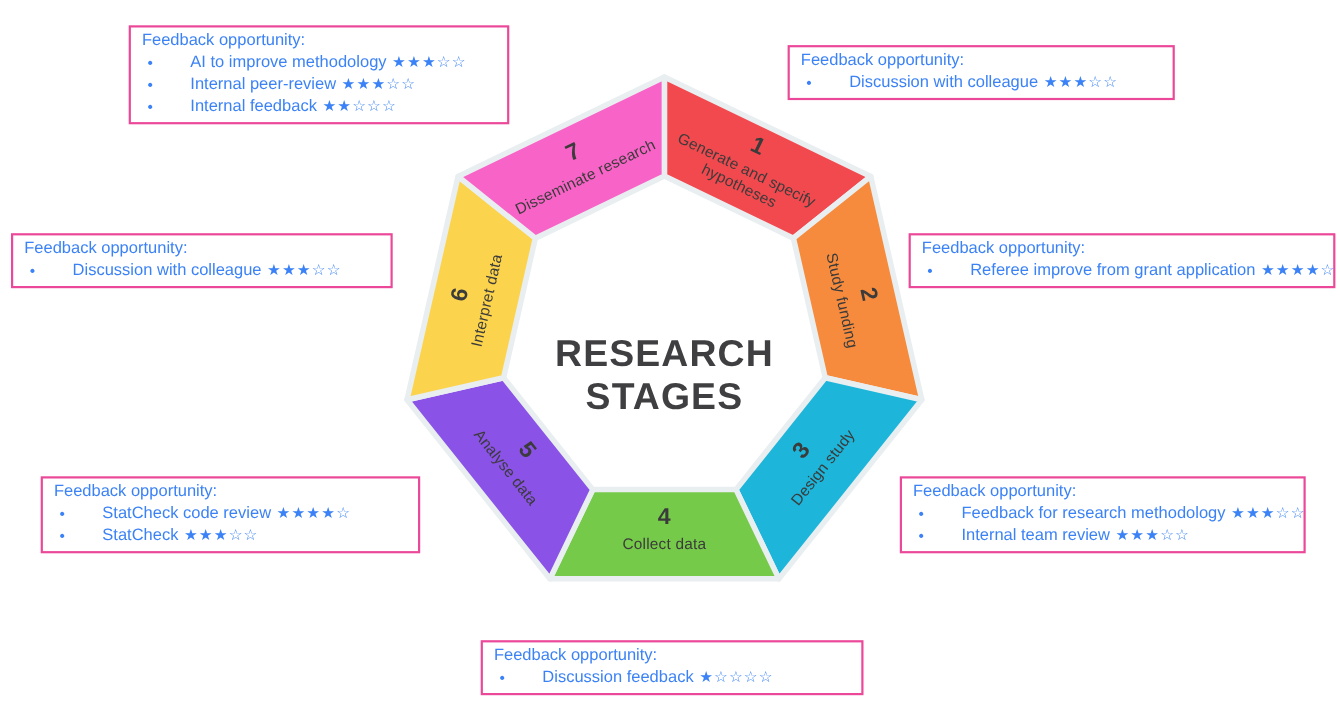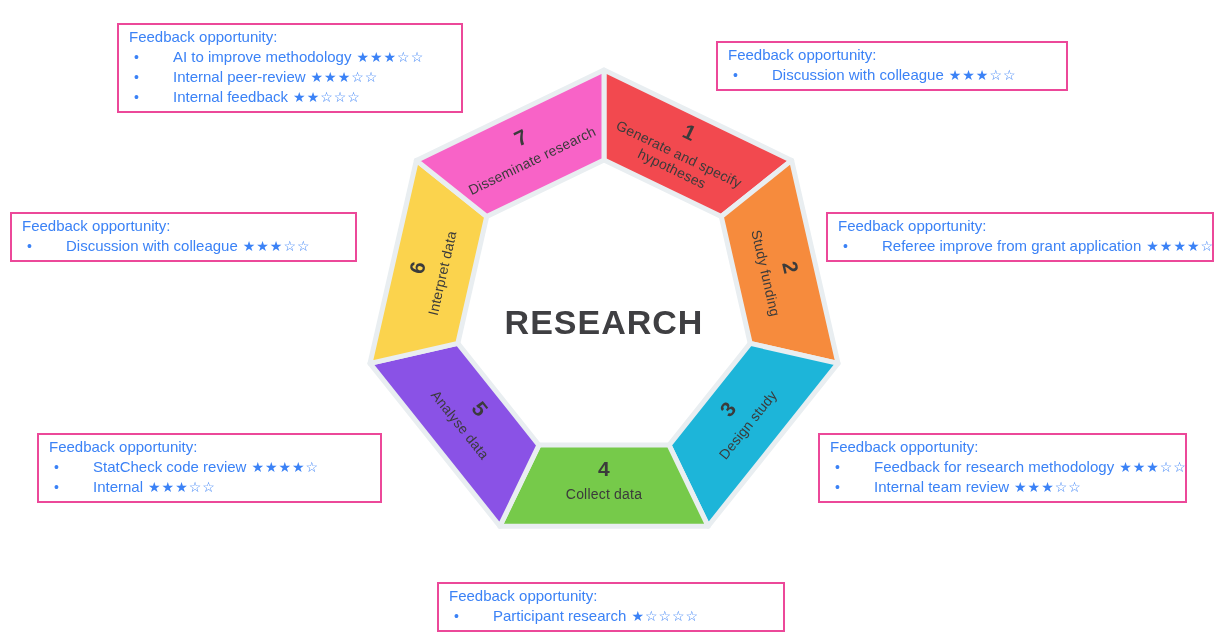--- a/index.html
+++ b/index.html
@@ -75,20 +75,21 @@
       </g>
       <polygon points="416.4,160.4 604.0,70.0 604.0,160.0 486.7,216.5" fill="#f863c7" stroke="#e9eef1" stroke-width="5" stroke-linejoin="round"></polygon>
       <g transform="translate(528.1,152.3) rotate(-25.71)">
         <text x="0" y="-9" text-anchor="middle" class="seg-num" fill="#3b3b3b">7</text>
         <text x="0" y="14" text-anchor="middle" class="seg-label" fill="#3b3b3b">Disseminate research</text>
       </g>
     </svg>
 
   <div class="center-title" style="color: rgb(63, 63, 66);">
     <span>RESEARCH</span>
+    <span>STAGES</span>
   </div>
 
   <div class="feedback-box pos-top-left">
     <div class="fb-title">Feedback opportunity:</div>
     <ul class="fb-items">
         <li><span class="bullet">•</span><span class="fb-label">AI to improve methodology</span><span class="fb-stars">★★★☆☆</span></li>
         <li><span class="bullet">•</span><span class="fb-label">Internal peer-review</span><span class="fb-stars">★★★☆☆</span></li>
         <li><span class="bullet">•</span><span class="fb-label">Internal feedback</span><span class="fb-stars">★★☆☆☆</span></li>
       </ul>
   </div>
@@ -111,32 +112,32 @@
     <div class="fb-title">Feedback opportunity:</div>
     <ul class="fb-items">
         <li><span class="bullet">•</span><span class="fb-label">Discussion with colleague</span><span class="fb-stars">★★★☆☆</span></li>
       </ul>
   </div>
 
   <div class="feedback-box pos-bottom-left">
     <div class="fb-title">Feedback opportunity:</div>
     <ul class="fb-items">
         <li><span class="bullet">•</span><span class="fb-label">StatCheck code review</span><span class="fb-stars">★★★★☆</span></li>
-        <li><span class="bullet">•</span><span class="fb-label">Internal</span><span class="fb-stars">★★★☆☆</span></li>
+        <li><span class="bullet">•</span><span class="fb-label">StatCheck</span><span class="fb-stars">★★★☆☆</span></li>
       </ul>
   </div>
 
   <div class="feedback-box pos-bottom-right">
     <div class="fb-title">Feedback opportunity:</div>
     <ul class="fb-items">
         <li><span class="bullet">•</span><span class="fb-label">Feedback for research methodology</span><span class="fb-stars">★★★☆☆</span></li>
         <li><span class="bullet">•</span><span class="fb-label">Internal team review</span><span class="fb-stars">★★★☆☆</span></li>
       </ul>
   </div>
 
   <div class="feedback-box pos-bottom">
     <div class="fb-title">Feedback opportunity:</div>
     <ul class="fb-items">
-        <li><span class="bullet">•</span><span class="fb-label">Participant research</span><span class="fb-stars">★☆☆☆☆</span></li>
+        <li><span class="bullet">•</span><span class="fb-label">Discussion feedback</span><span class="fb-stars">★☆☆☆☆</span></li>
       </ul>
   </div>
 
 </div>
 
 </body></html>

